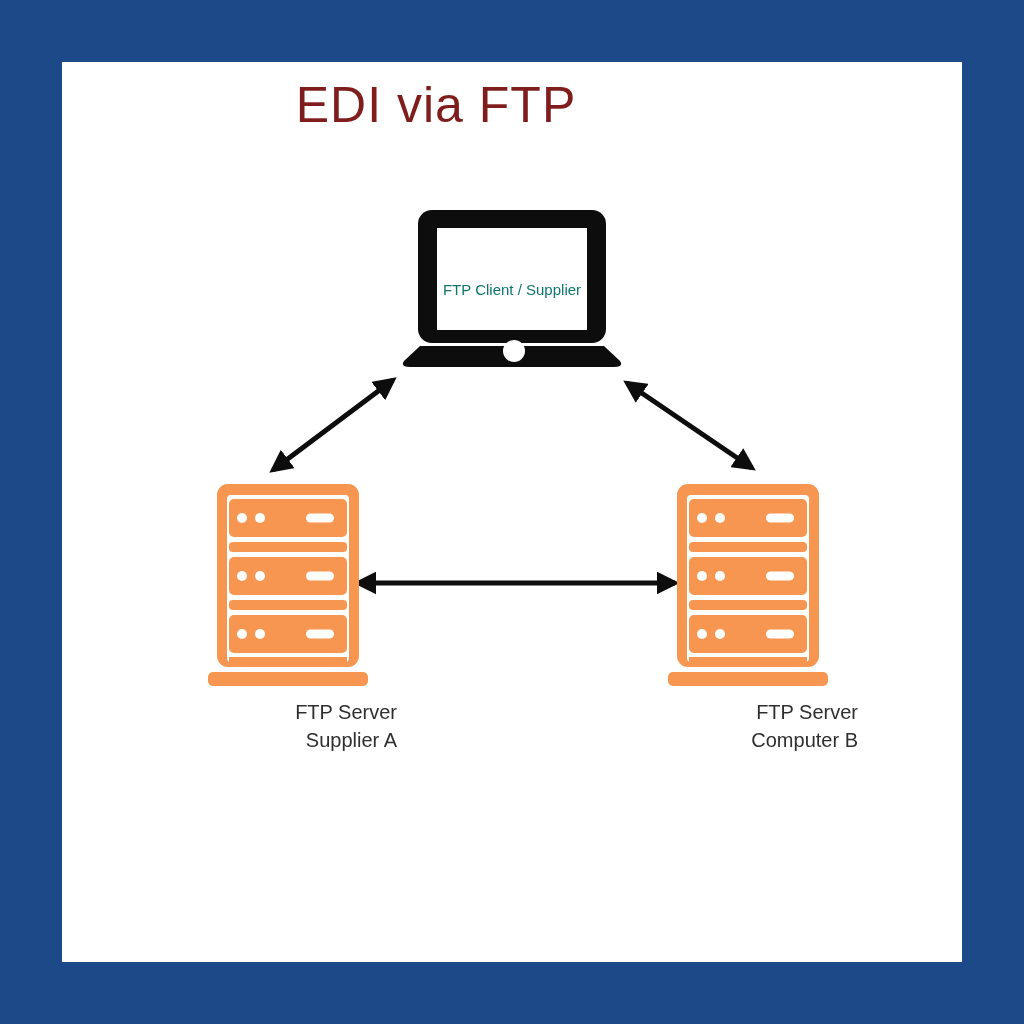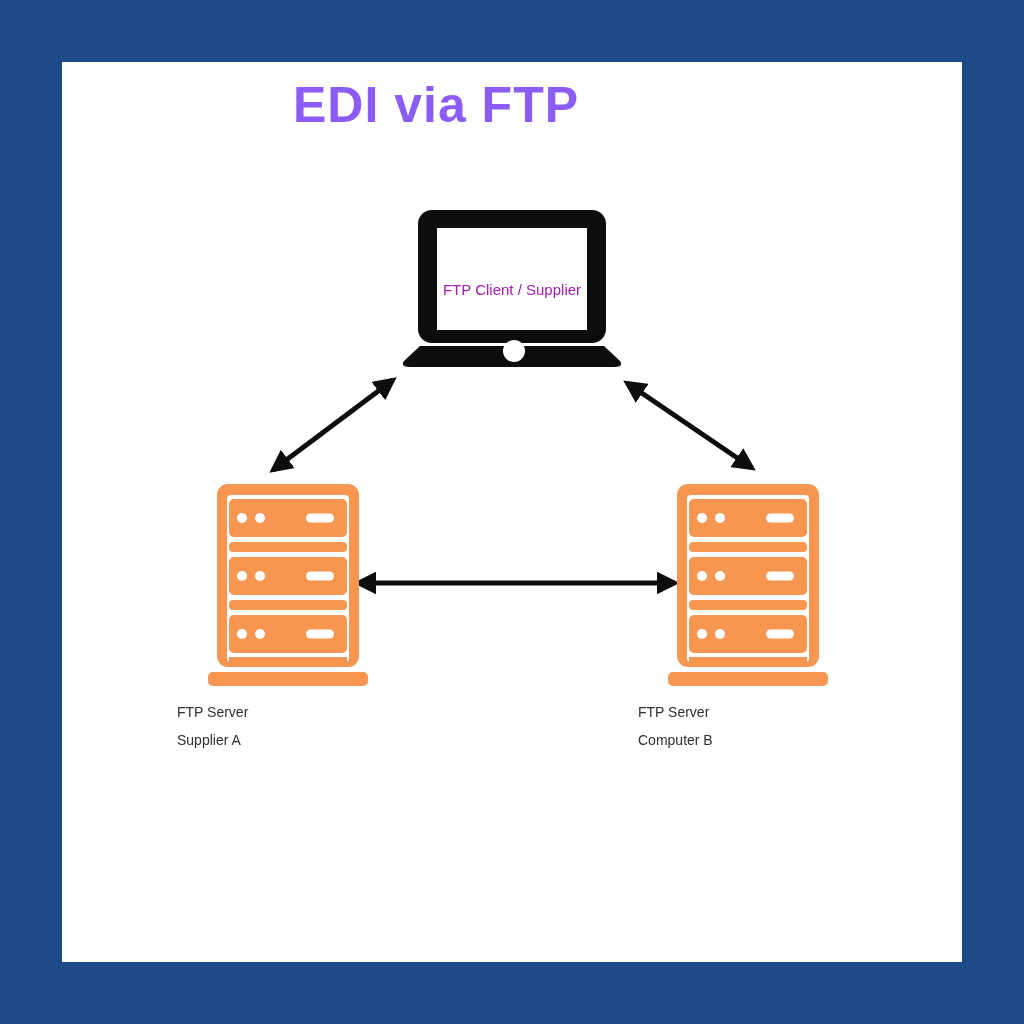--- a/index.html
+++ b/index.html
@@ -15,33 +15,33 @@
     background:var(--frame-blue,#1E4989);
     font-family:"Liberation Sans", sans-serif;
   }
   .canvas{
     position:absolute;left:62px;top:62px;width:900px;height:900px;
     background:var(--canvas-white,#fff);
   }
   .title{
     position:absolute;left:0;top:14px;width:748px;
     text-align:center;
-    font-size:50px;font-weight:700;letter-spacing:1px;
-    color:#8b5cf6;
+    font-size:50px;font-weight:400;letter-spacing:1px;
+    color:#7f1d1d;
     font-family:"Liberation Sans", sans-serif;
   }
   .abs{position:absolute;}
   .screen-label{
     position:absolute;left:375px;top:166px;width:150px;height:122px;
     display:flex;align-items:center;justify-content:center;text-align:center;
-    font-size:15px;color:#a21caf;line-height:19px;
+    font-size:15px;color:#0f766e;line-height:19px;
   }
   .server-label{
-    position:absolute;width:220px;text-align:left;
-    font-size:14px;line-height:28px;color:var(--label-text,#2F2F2F);
+    position:absolute;width:220px;text-align:right;
+    font-size:20px;line-height:28px;color:var(--label-text,#2F2F2F);
   }
   .server-label.a{left:115px;top:636px;}
   .server-label.b{left:576px;top:636px;}
   svg{display:block;}
   .blk{fill:var(--icon-black,#0D0D0D);}
   .wht{fill:#ffffff;}
   .org{fill:var(--server-orange,#F79650);}
   .arrow-line{stroke:var(--icon-black,#0D0D0D);stroke-width:5;fill:none;}
 </style>
 </head>

